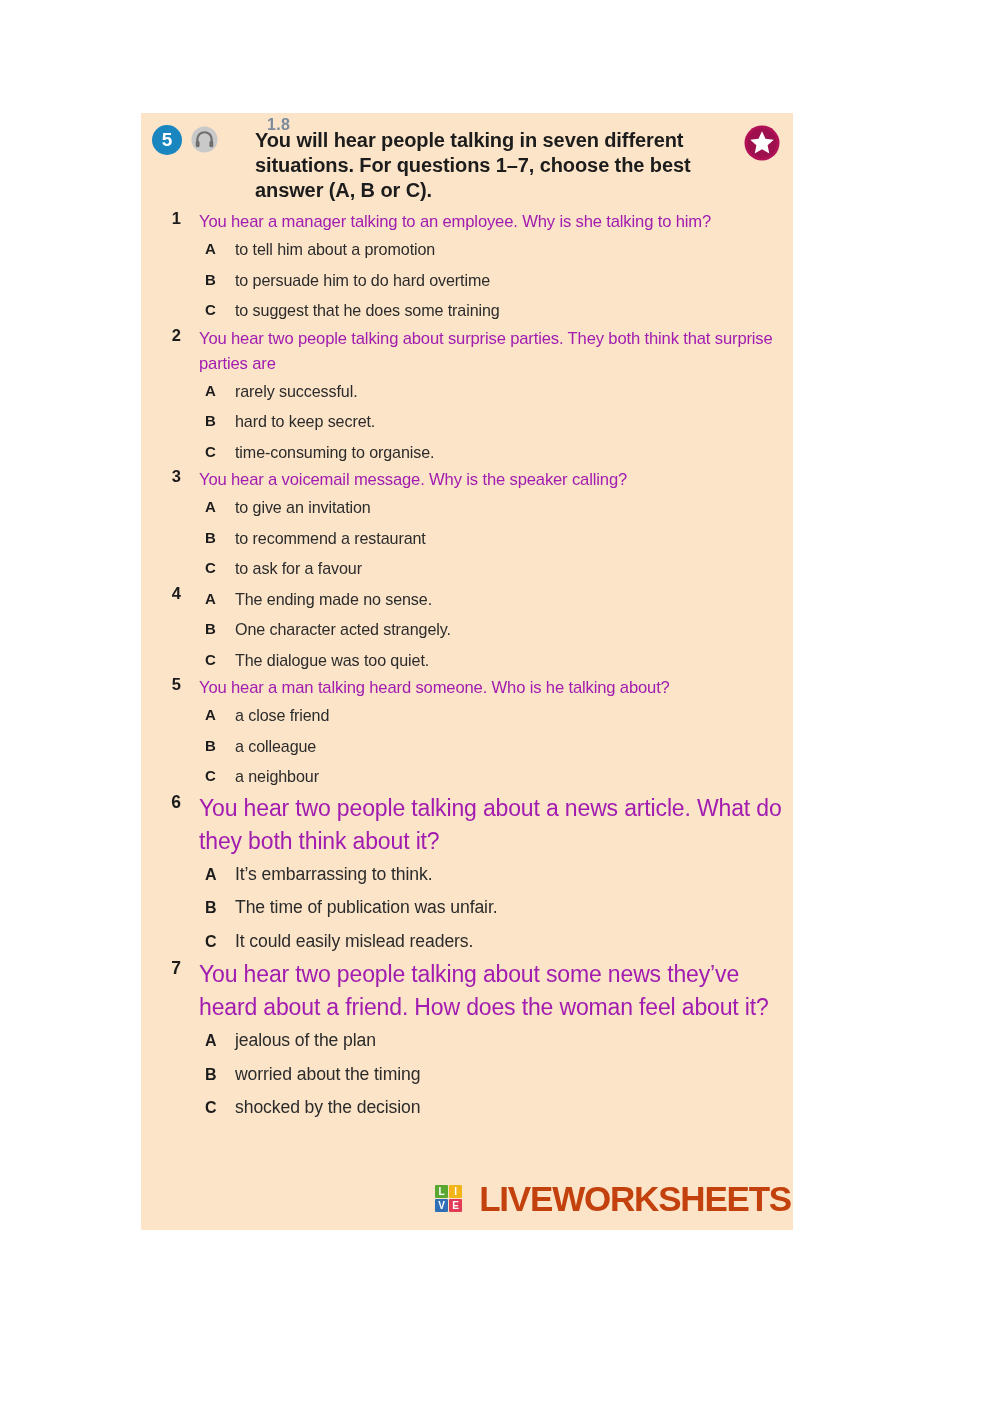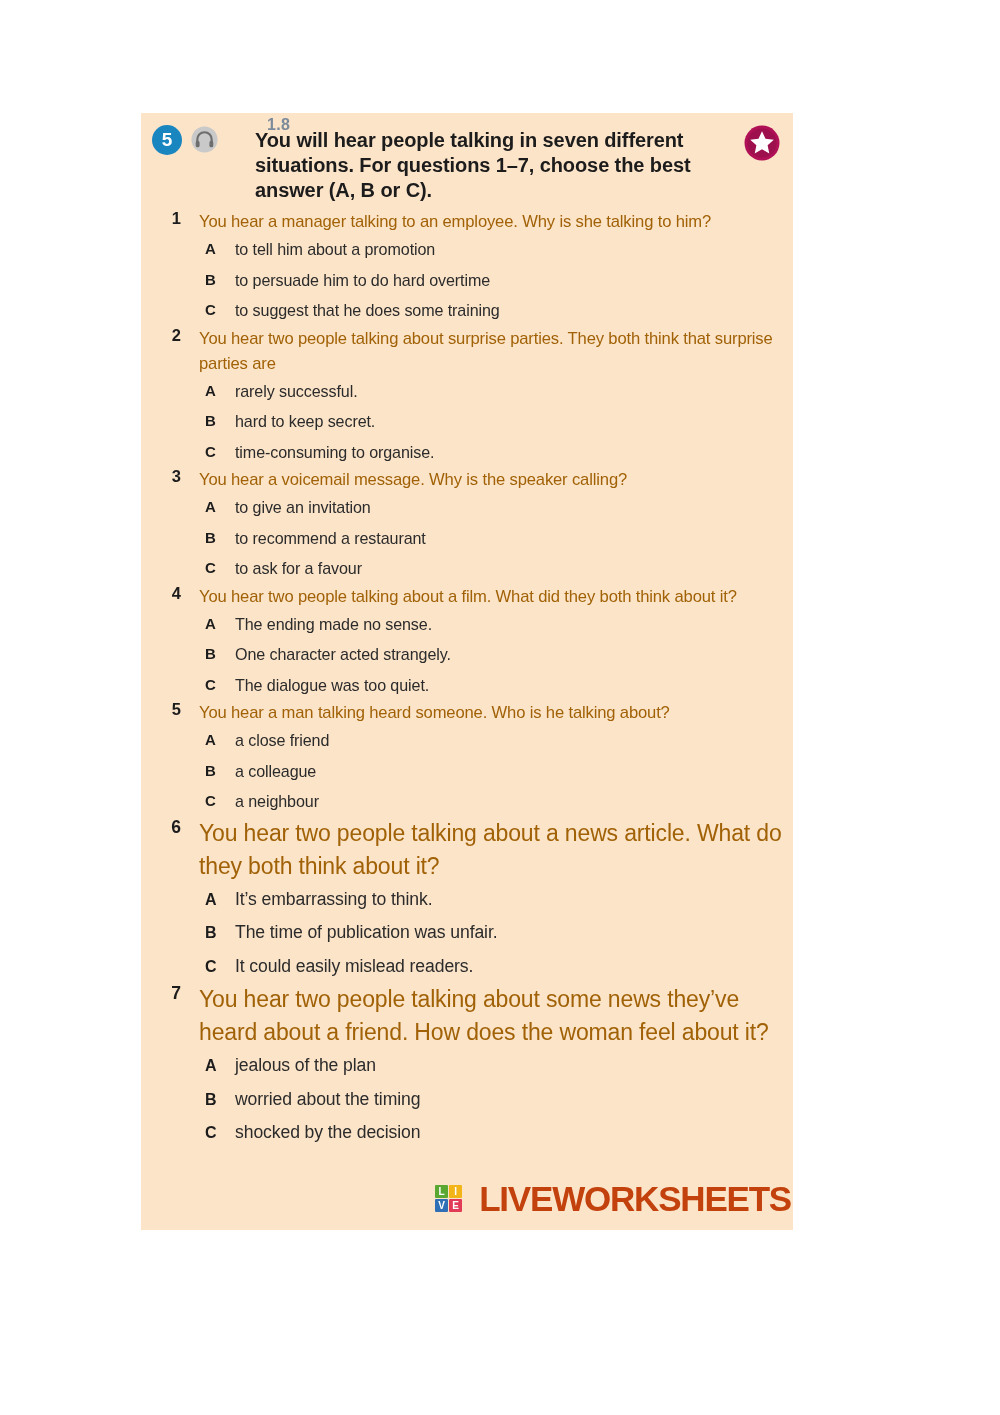--- a/index.html
+++ b/index.html
@@ -97,21 +97,21 @@
     font-size: 16.5px;
     font-weight: bold;
     color: #1c1c1c;
     width: 16px;
     text-align: right;
   }
   .q-stem {
     margin: 0;
     font-size: 17px;
     line-height: 25.5px;
-    color: #a16207;
+    color: #a21caf;
     letter-spacing: -0.15px;
   }
   .opt-list {
     margin: 0;
     padding: 0;
     list-style: none;
   }
   .option {
     position: relative;
     padding-left: 36px;
@@ -218,21 +218,20 @@
         <div class="q-num">3</div>
         <p class="q-stem">You hear a voicemail message. Why is the speaker calling?</p>
         <ul class="opt-list">
           <li class="option"><span class="opt-letter">A</span><span>to give an invitation</span></li>
           <li class="option"><span class="opt-letter">B</span><span>to recommend a restaurant</span></li>
           <li class="option"><span class="opt-letter">C</span><span>to ask for a favour</span></li>
         </ul>
       </div>
       <div class="question size-sm">
         <div class="q-num">4</div>
-        <p class="q-stem">You hear two people talking about a film. What did they both think about it?</p>
         <ul class="opt-list">
           <li class="option"><span class="opt-letter">A</span><span>The ending made no sense.</span></li>
           <li class="option"><span class="opt-letter">B</span><span>One character acted strangely.</span></li>
           <li class="option"><span class="opt-letter">C</span><span>The dialogue was too quiet.</span></li>
         </ul>
       </div>
       <div class="question size-sm">
         <div class="q-num">5</div>
         <p class="q-stem">You hear a man talking heard someone. Who is he talking about?</p>
         <ul class="opt-list">

